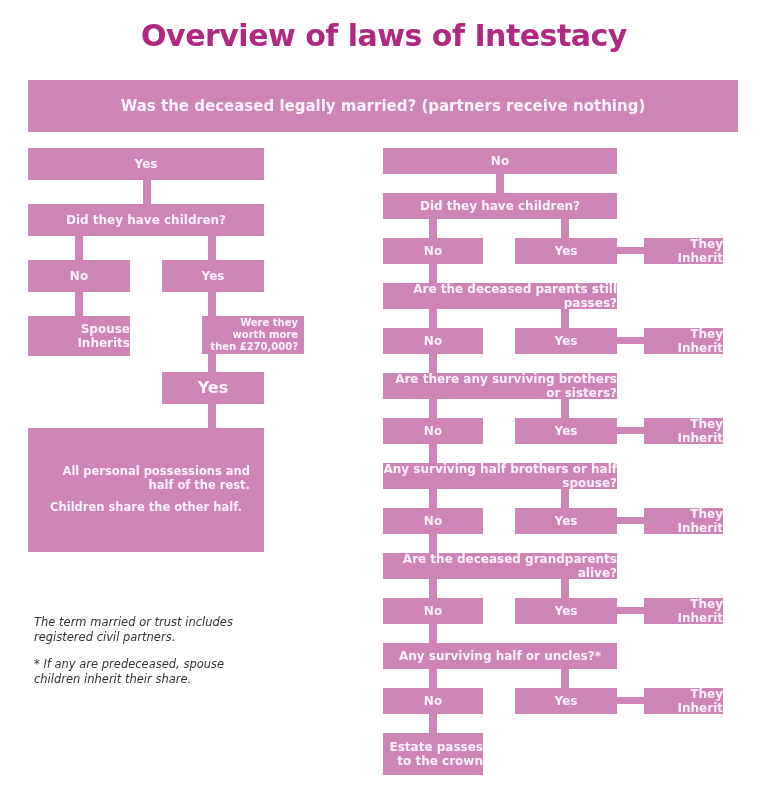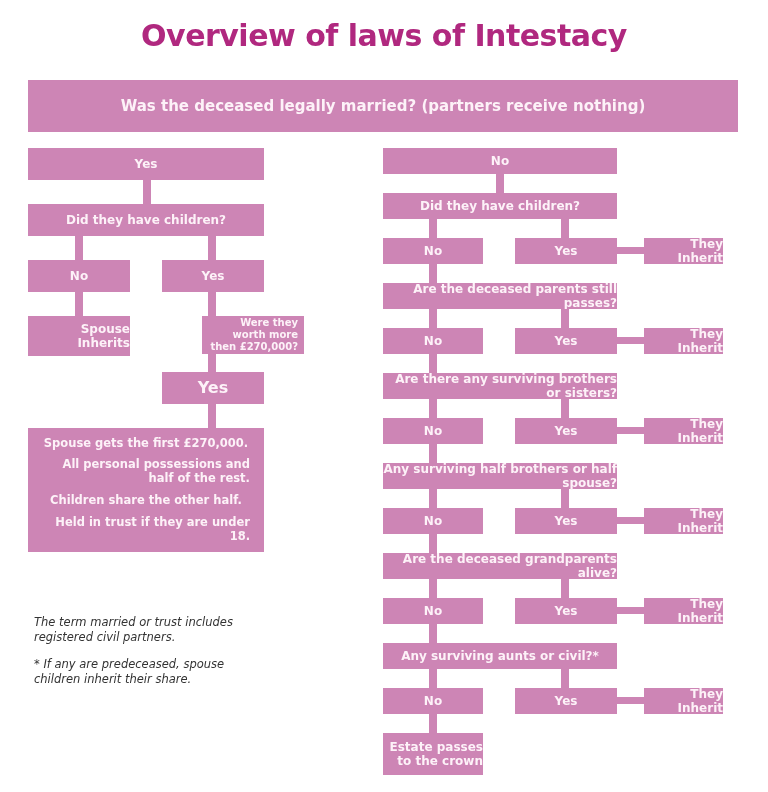--- a/index.html
+++ b/index.html
@@ -51,24 +51,22 @@
 </div>
 <div class="box small" style="left:154px;top:316px;width:102px;height:38px;margin-left:48px;">
   <span>Were they worth more then £270,000?</span>
 </div>
 <div class="line" style="left:208px;top:354px;width:8px;height:18px;"></div>
 <div class="box big" style="left:162px;top:372px;width:102px;height:32px;">
   <span>Yes</span>
 </div>
 <div class="line" style="left:208px;top:404px;width:8px;height:24px;"></div>
 <div class="box info" style="left:28px;top:428px;width:236px;height:124px;">
-  <p>Spouse gets the first £270,000.</p>
   <p>All personal possessions and half of the rest.</p>
   <p>Children share the other half.</p>
-  <p>Held in trust if they are under 18.</p>
 </div>
 
 <div class="note" style="top:615px;">The term married or trust includes registered civil partners.</div>
 <div class="note" style="top:657px;">* If any are predeceased, spouse children inherit their share.</div>
 
 <div class="box" style="left:383px;top:148px;width:234px;height:26px;">
   <span>No</span>
 </div>
 <div class="line" style="left:496px;top:174px;width:8px;height:19px;"></div>
 
@@ -83,21 +81,21 @@
 <div class="box" style="left:383px;top:373px;width:234px;height:26px;">
     <span>Are there any surviving brothers or sisters?</span>
   </div>
 <div class="box" style="left:383px;top:463px;width:234px;height:26px;">
     <span>Any surviving half brothers or half spouse?</span>
   </div>
 <div class="box" style="left:383px;top:553px;width:234px;height:26px;">
     <span>Are the deceased grandparents alive?</span>
   </div>
 <div class="box" style="left:383px;top:643px;width:234px;height:26px;">
-    <span>Any surviving aunts or civil?*</span>
+    <span>Any surviving half or uncles?*</span>
   </div>
 
 <div class="box" style="left:383px;top:238px;width:100px;height:26px;">
     <span>No</span>
   </div>
 <div class="box" style="left:383px;top:328px;width:100px;height:26px;">
     <span>No</span>
   </div>
 <div class="box" style="left:383px;top:418px;width:100px;height:26px;">
     <span>No</span>

